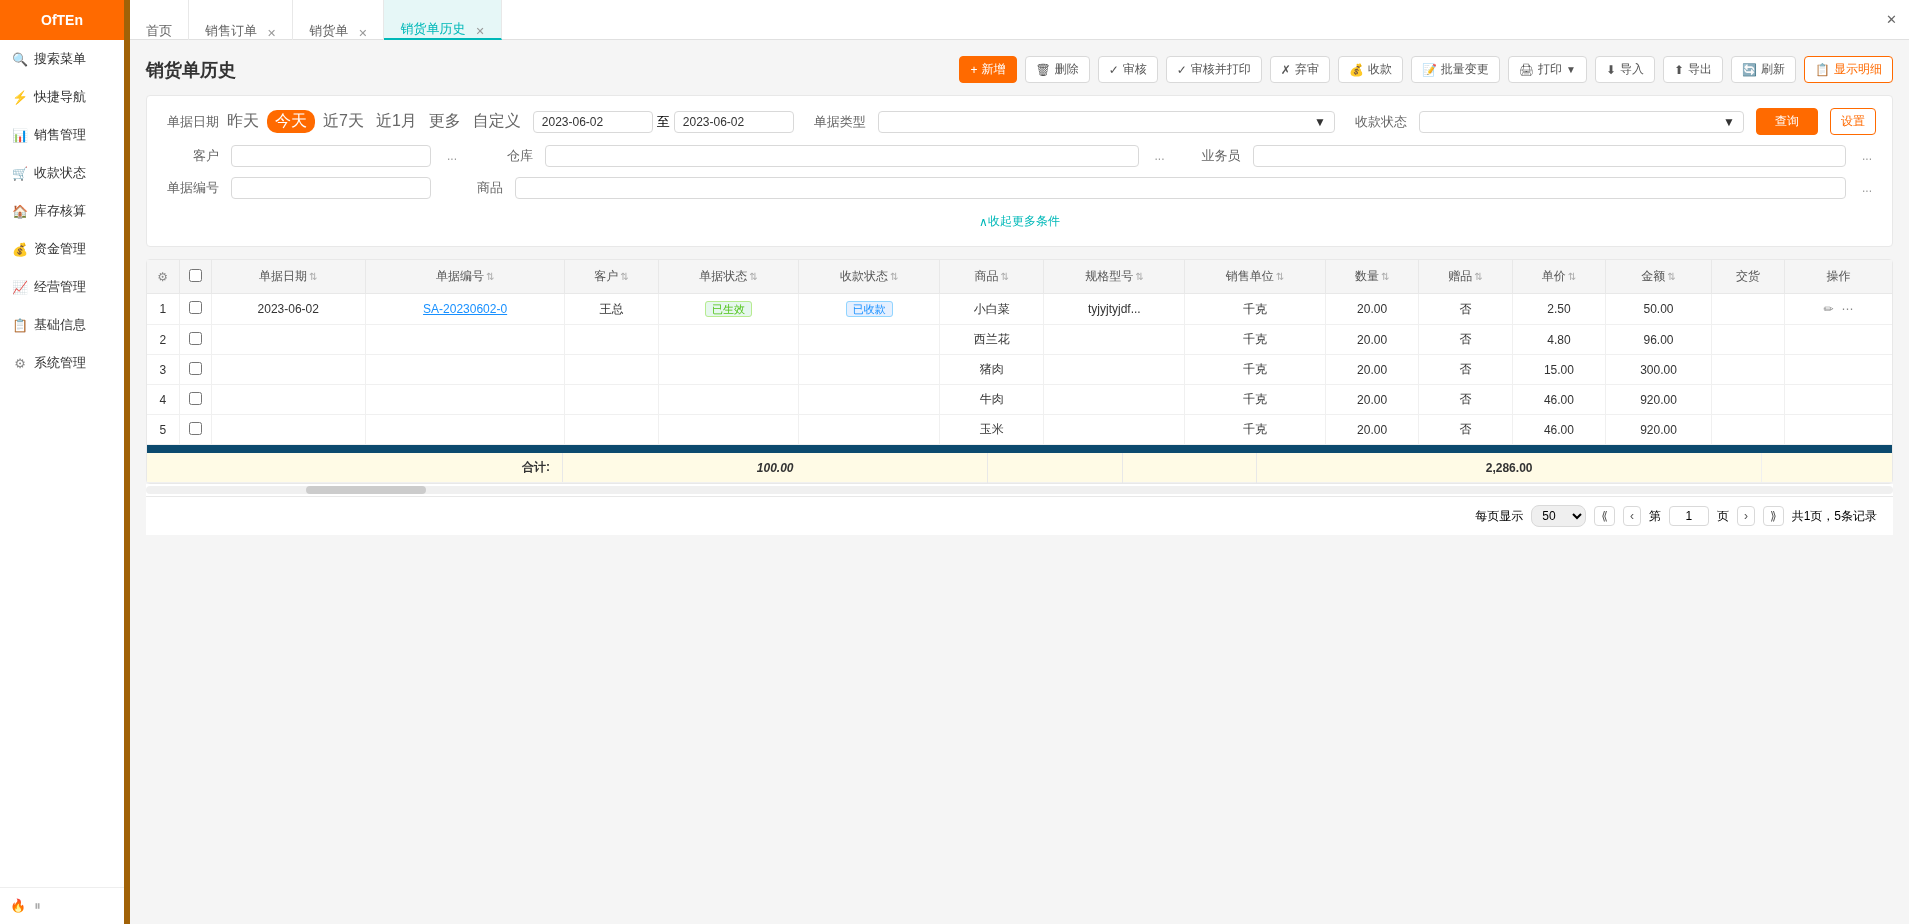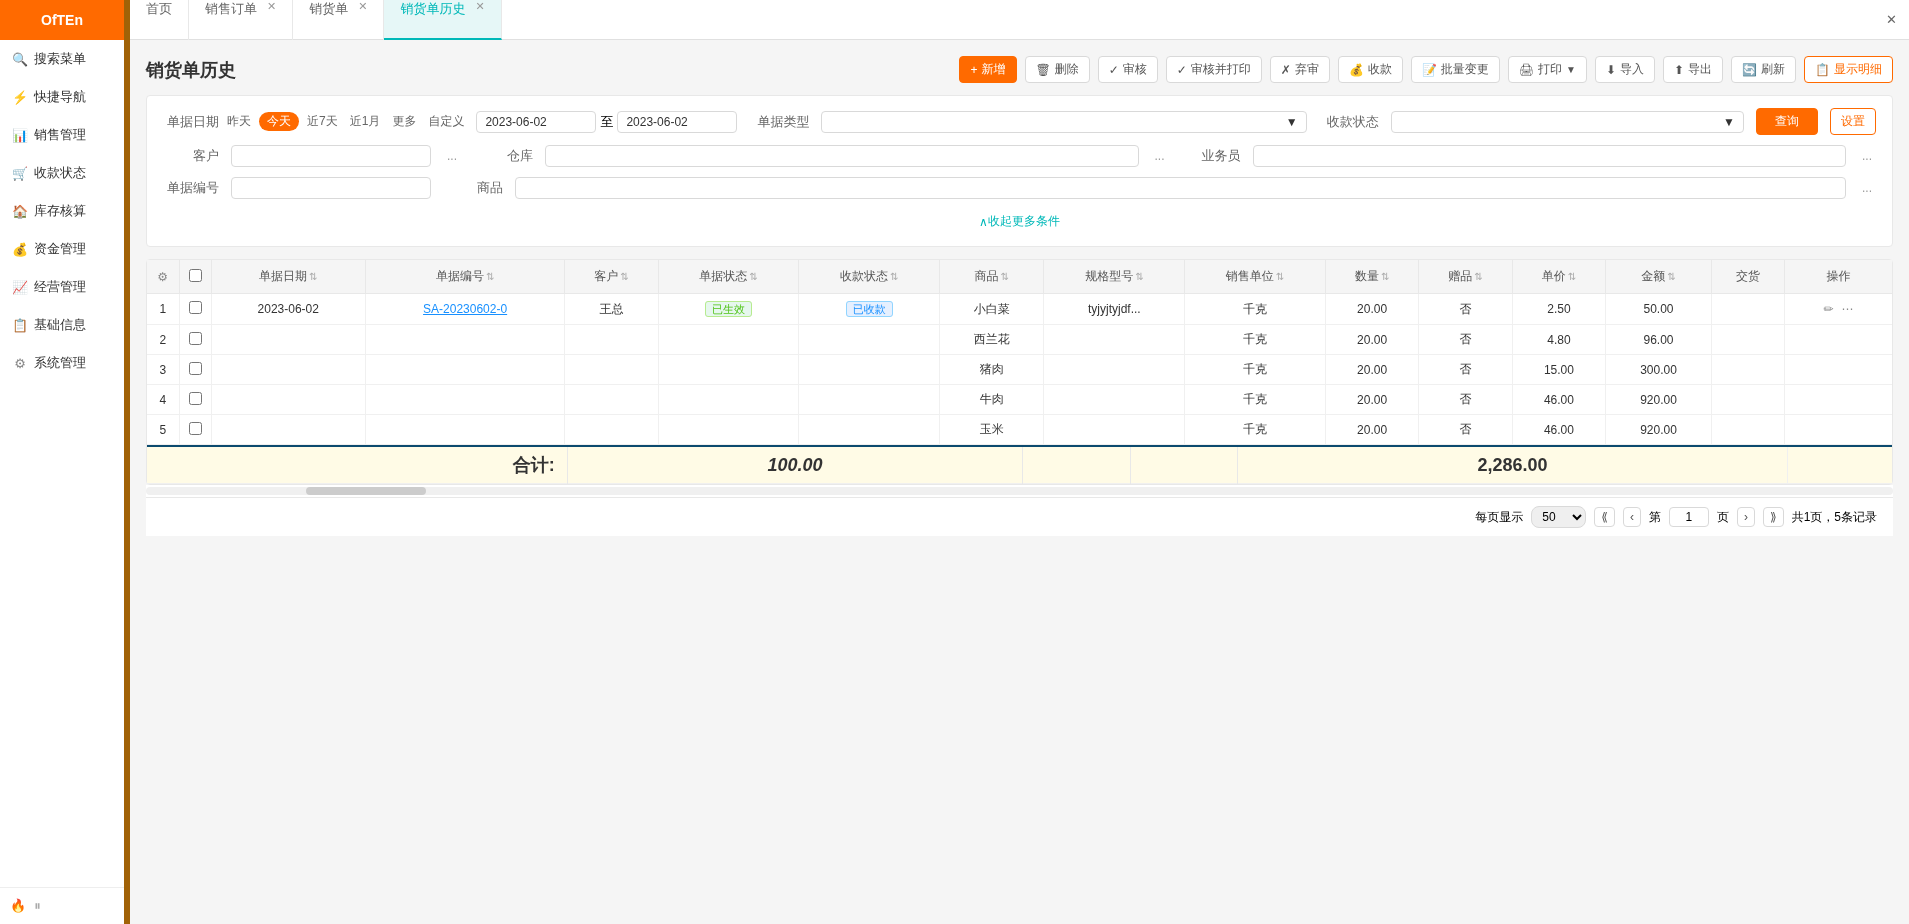--- a/index.html
+++ b/index.html
@@ -10,21 +10,21 @@
     .sidebar-logo { background: #ff6a00; height: 40px; display: flex; align-items: center; justify-content: center; color: #fff; font-size: 14px; font-weight: bold; }
     .sidebar-item { display: flex; align-items: center; padding: 10px 12px; cursor: pointer; color: #333; font-size: 13px; gap: 6px; }
     .sidebar-item .icon { width: 16px; height: 16px; display: inline-flex; align-items: center; justify-content: center; color: #888; }
     .sidebar-bottom { margin-top: auto; padding: 10px; display: flex; gap: 8px; border-top: 1px solid #eee; }
 
     
     .main { flex: 1; display: flex; flex-direction: column; height: 100%; overflow: hidden; }
 
     
     .tab-bar { background: #fff; border-bottom: 1px solid #e0e0e0; display: flex; align-items: center; height: 40px; padding-left: 0; }
-    .tab { padding: 0 16px; height: 40px; display: flex; align-items: flex-start; gap: 6px; cursor: pointer; font-size: 13px; color: #666; border-right: 1px solid #e8e8e8; }
+    .tab { padding: 0 16px; height: 40px; display: flex; align-items: flex-end; gap: 6px; cursor: pointer; font-size: 13px; color: #666; border-right: 1px solid #e8e8e8; }
     .tab.active { background: #e6f7f7; color: #00b8b8; border-bottom: 2px solid #00b8b8; }
     .tab-close { font-size: 11px; color: #999; cursor: pointer; margin-left: 4px; }
     .tab-bar-close { margin-left: auto; padding: 0 12px; cursor: pointer; color: #666; }
 
     
     .content { flex: 1; padding: 16px; overflow-y: auto; background: #f5f5f5; }
 
     
     .page-header { display: flex; align-items: center; justify-content: space-between; margin-bottom: 12px; }
     .page-title { font-size: 18px; font-weight: bold; color: #333; }
@@ -34,21 +34,21 @@
     .btn-orange-outline { border-color: #ff6a00; color: #ff6a00; }
 
     
     .filter-panel { background: #fff; border: 1px solid #e8e8e8; border-radius: 4px; padding: 12px 16px; margin-bottom: 12px; }
     .filter-row { display: flex; align-items: center; gap: 16px; margin-bottom: 10px; flex-wrap: wrap; }
     .filter-item { display: flex; align-items: center; gap: 12px; }
     .filter-label { color: #666; white-space: nowrap; font-size: 13px; min-width: 56px; text-align: right; }
     .filter-input { border: 1px solid #d9d9d9; border-radius: 4px; padding: 3px 8px; font-size: 12px; color: #333; min-width: 120px; }
     .filter-date-range { display: flex; align-items: center; gap: 4px; }
     .date-shortcuts { display: flex; align-items: center; gap: 4px; margin-right: 4px; }
-    .date-shortcut { font-size: 12px; color: #666; cursor: pointer; padding: 1px 4px; border-radius: 3px; }
+    .date-shortcut { font-size: 16px; color: #666; cursor: pointer; padding: 1px 4px; border-radius: 3px; }
     .date-shortcut.active { background: #ff6a00; color: #fff; border-radius: 10px; padding: 1px 8px; }
     .filter-select { border: 1px solid #d9d9d9; border-radius: 4px; padding: 3px 8px; font-size: 12px; color: #333; min-width: 120px; display: flex; align-items: center; justify-content: space-between; cursor: pointer; }
     .filter-more { display: flex; align-items: center; justify-content: center; color: #00b8b8; cursor: pointer; font-size: 12px; padding: 4px 0; }
     .ellipsis-btn { color: #999; cursor: pointer; font-size: 12px; border: none; background: none; padding: 0 4px; }
 
     
     .table-wrap { background: #fff; border: 1px solid #e8e8e8; border-radius: 4px; }
     table { width: 100%; border-collapse: collapse; font-size: 12px; }
     thead tr { background: #f5f5f5; }
     thead th { padding: 8px 6px; text-align: center; color: #555; font-weight: normal; border-bottom: 1px solid #e8e8e8; border-right: 1px solid #e8e8e8; white-space: nowrap; }
@@ -458,21 +458,21 @@
     <td>46.00</td>
     <td>920.00</td>
     <td></td>
     <td>
       
     </td>
   </tr>
           </tbody>
       </table>
 
-      <table style="width:100%;border-collapse:collapse;font-size:18px;border-top:2px solid #0c4a6e;">
+      <table style="width:100%;border-collapse:collapse;font-size:12px;border-top:8px solid #0c4a6e;">
         <tbody>
             <tr class="sum-row">
           <td colspan="10" style="text-align:right;padding:6px 12px;border-right:1px solid #e8e8e8;"><span>合计:</span></td>
           <td style="text-align:center;border-right:1px solid #e8e8e8;padding:6px 8px;font-style:italic;">100.00</td>
           <td style="border-right:1px solid #e8e8e8;"></td>
           <td style="border-right:1px solid #e8e8e8;"></td>
           <td style="text-align:center;padding:6px 8px;">2,286.00</td>
           <td colspan="2"></td>
         </tr>
       </tbody>

